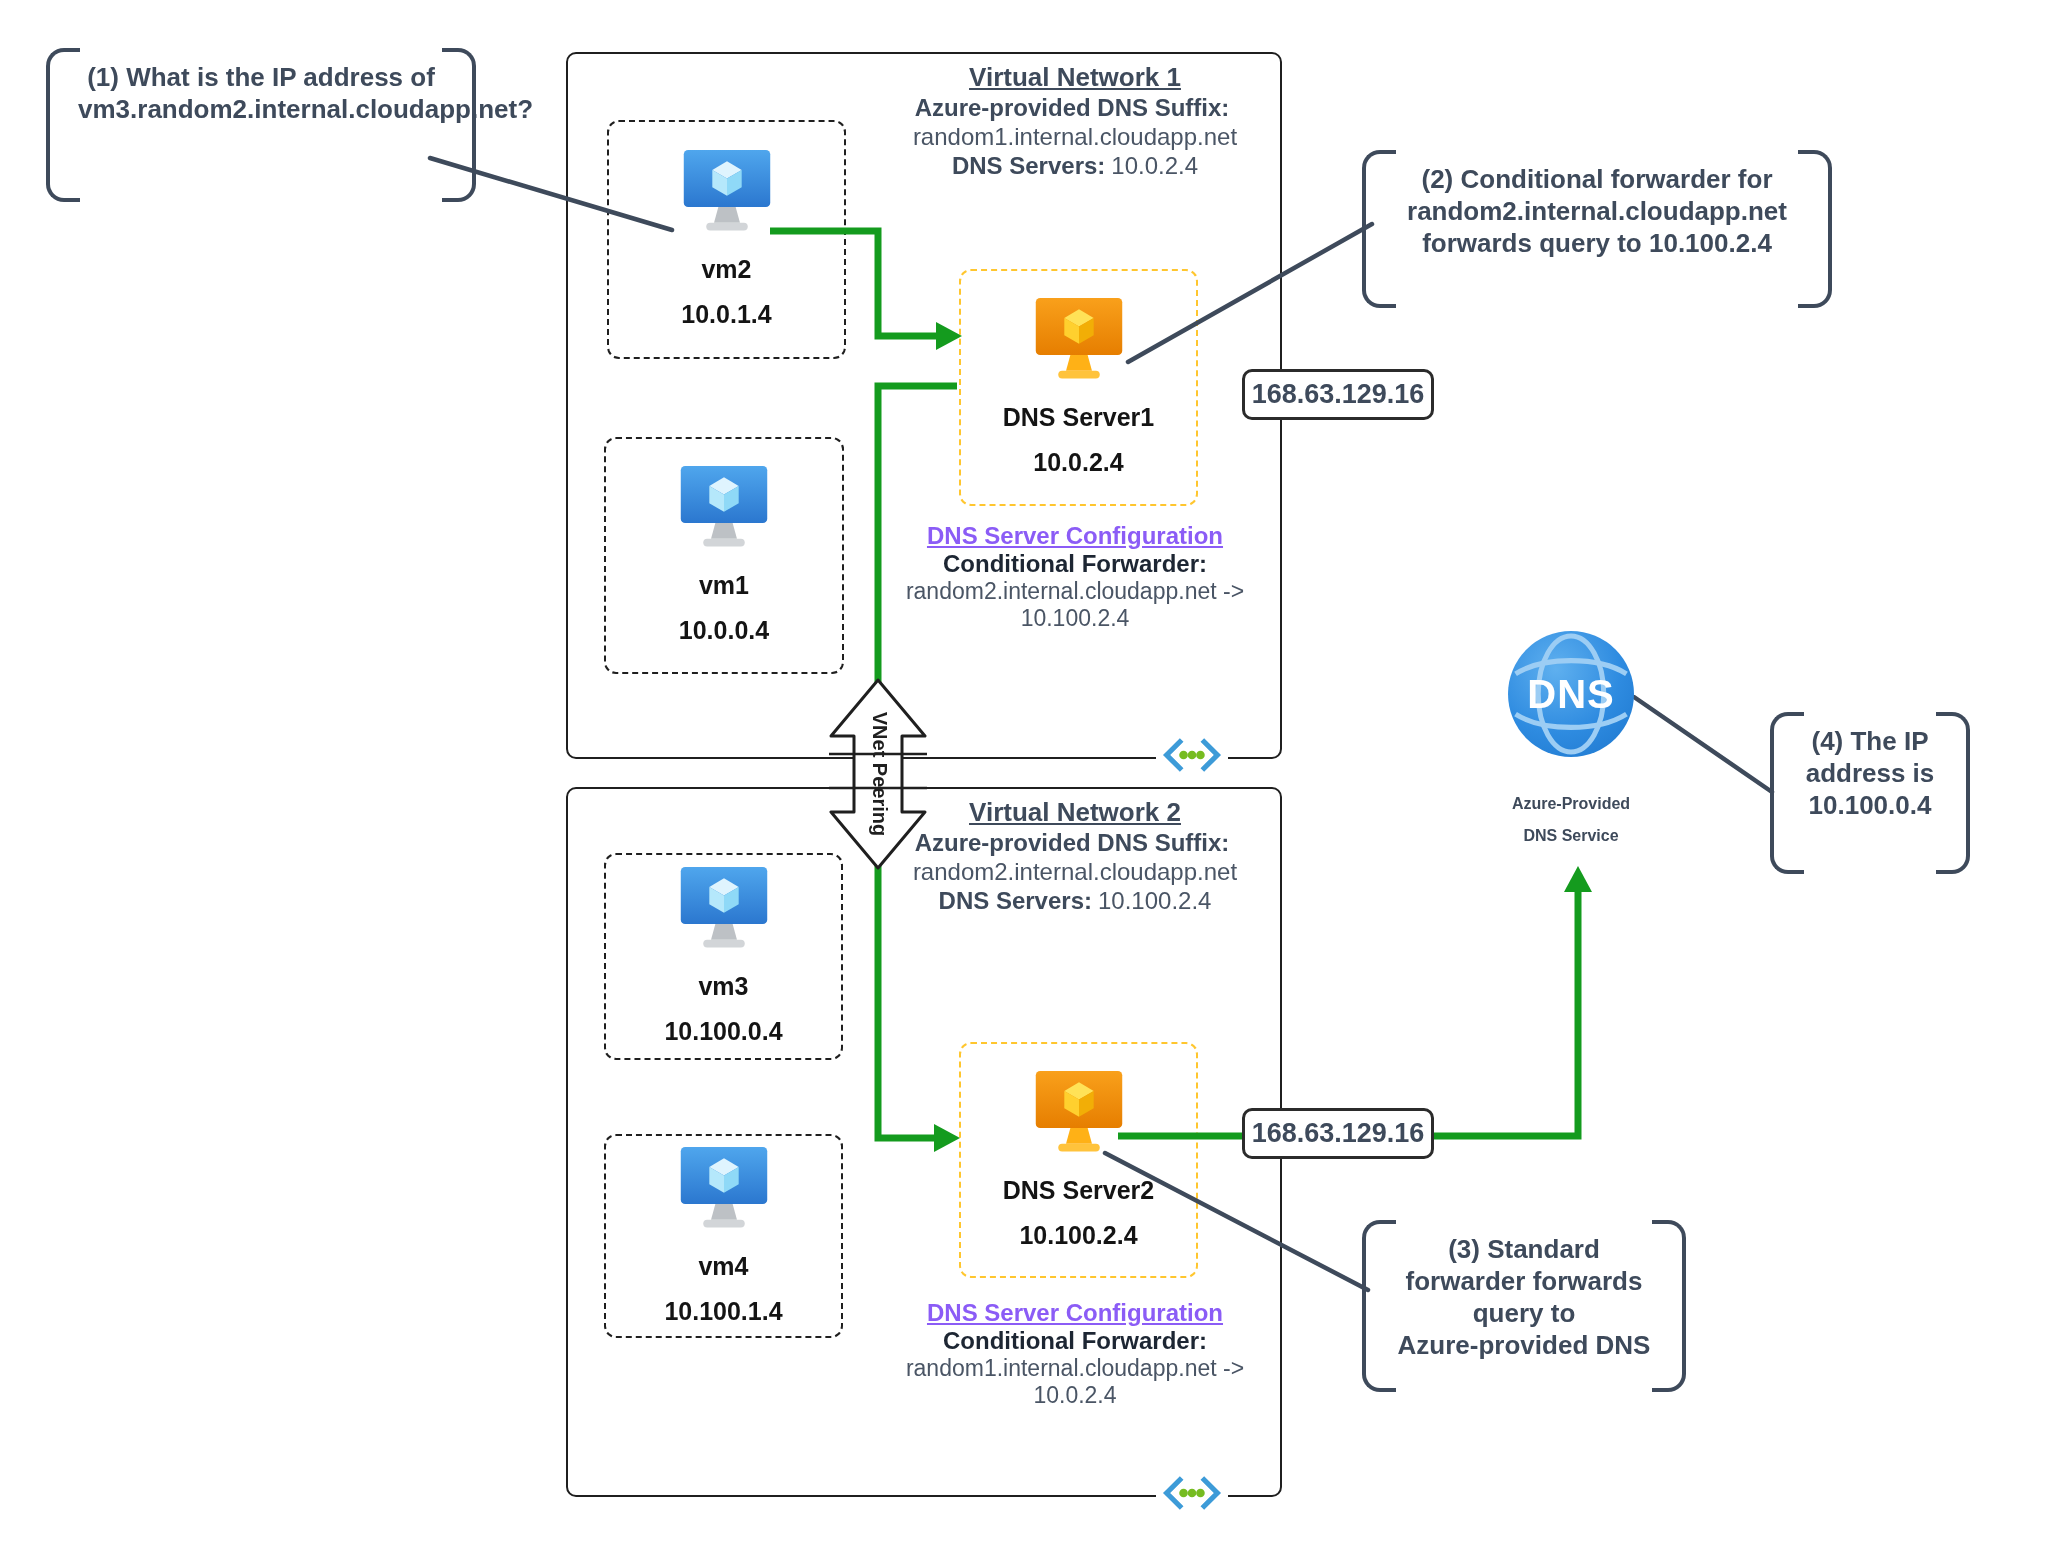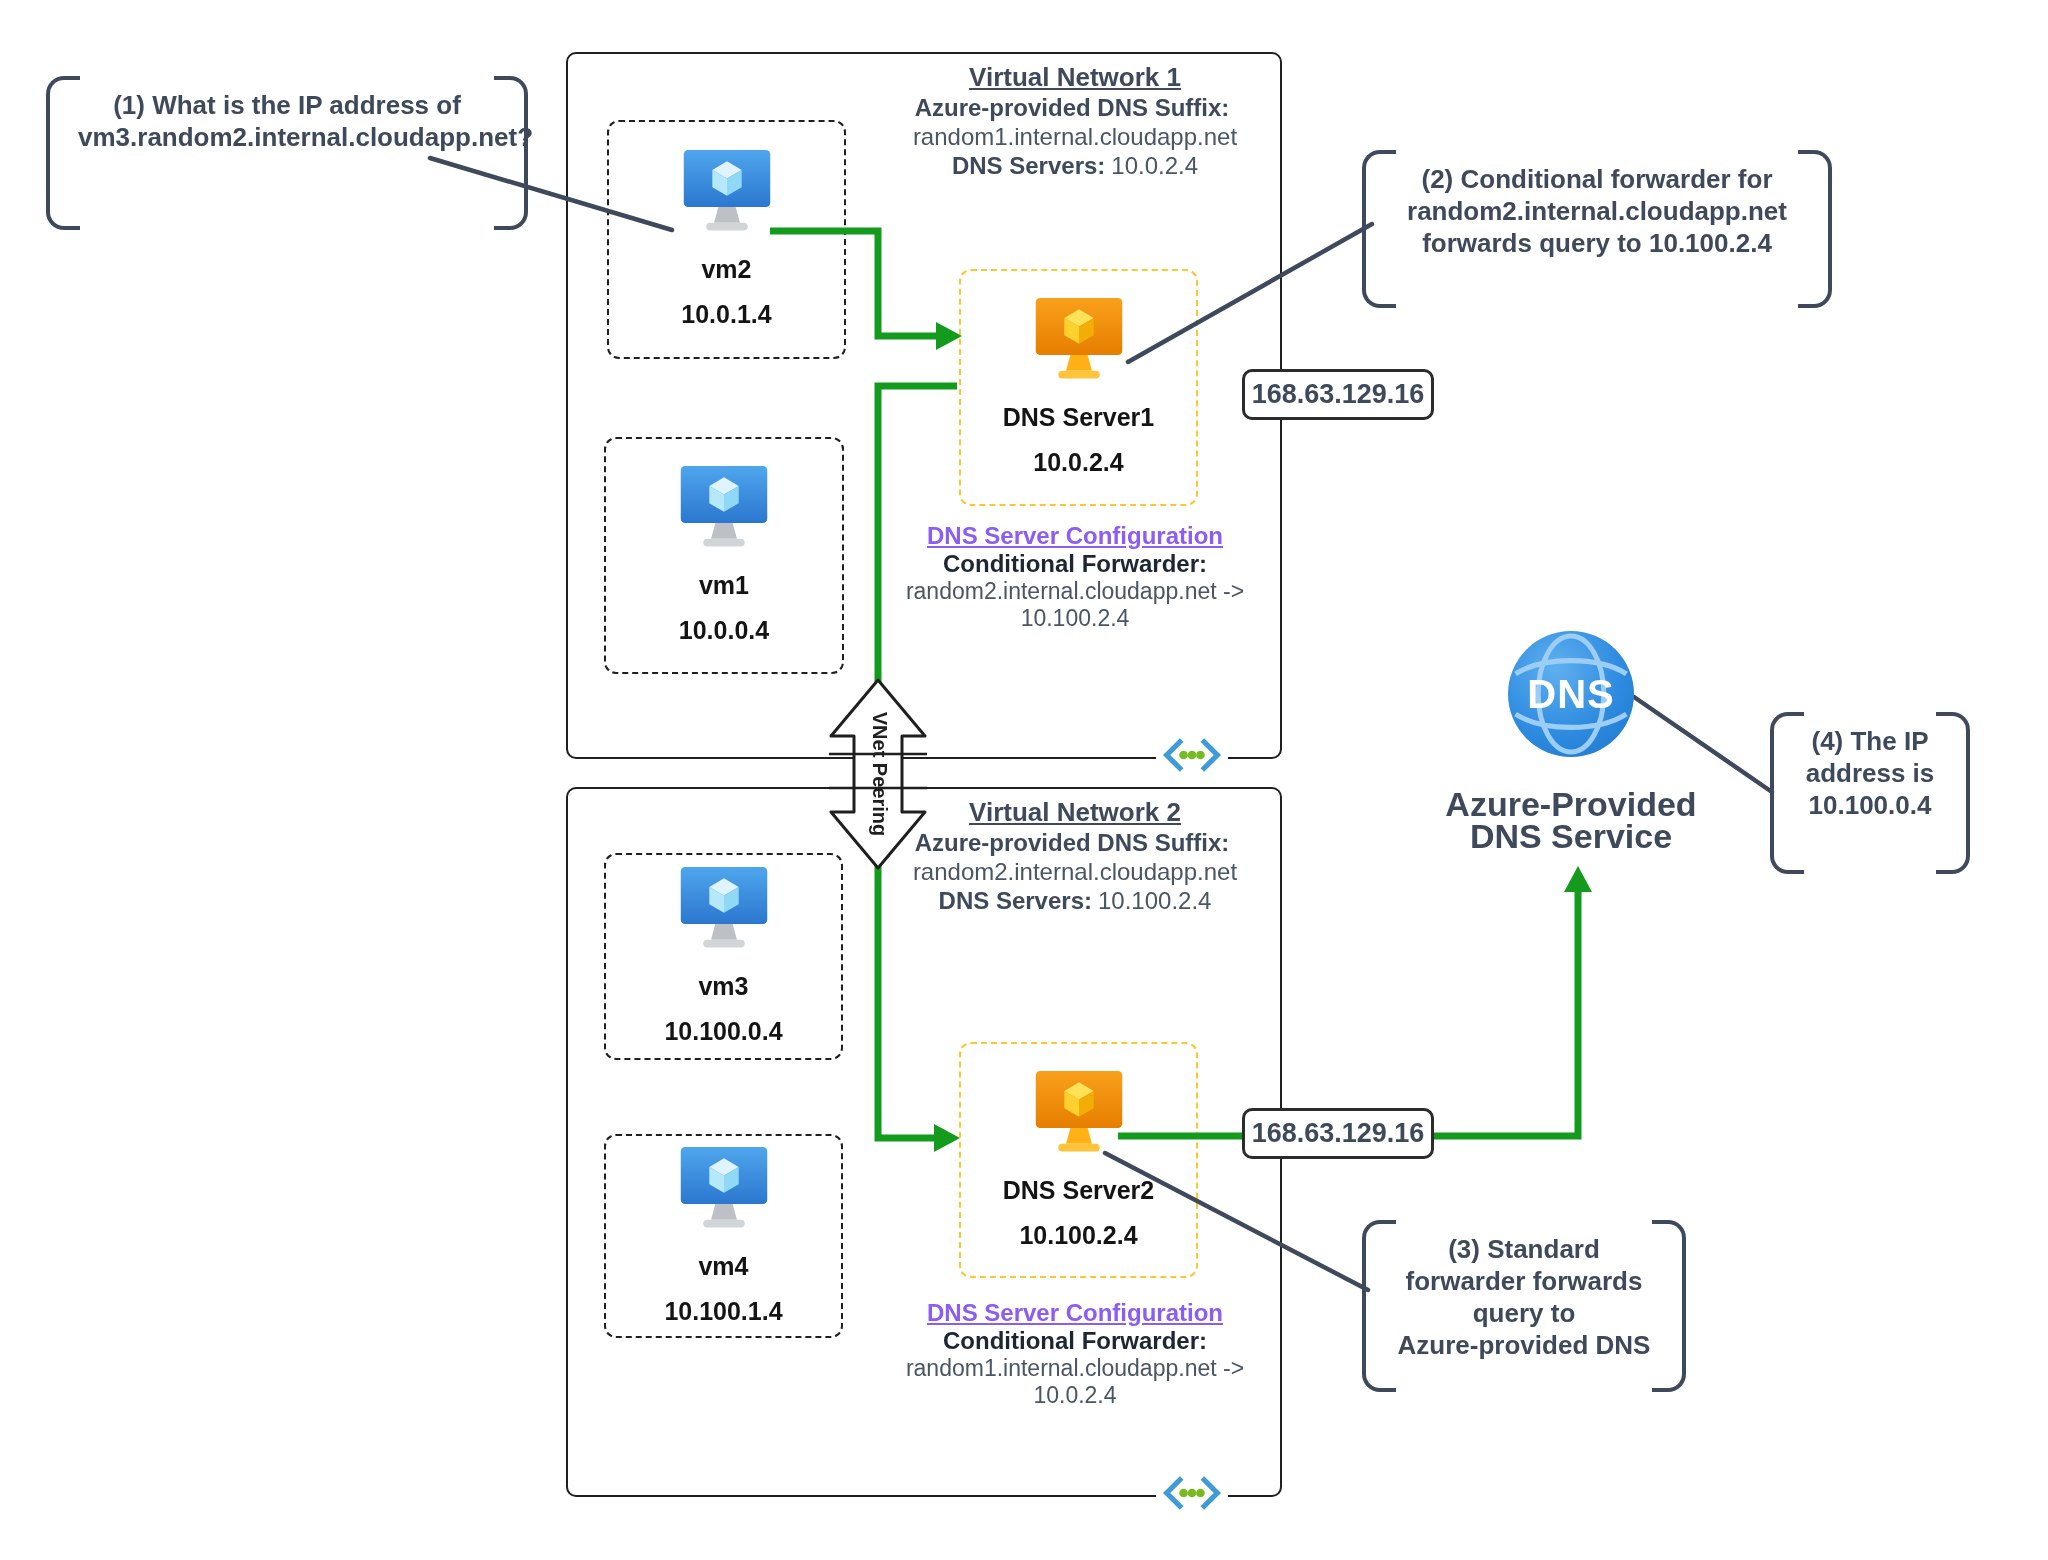--- a/index.html
+++ b/index.html
@@ -44,21 +44,21 @@
   
   #peering-label{position:absolute;left:798px;top:761px;width:160px;height:26px;z-index:3;
                  transform:rotate(90deg);text-align:center;font-size:20px;font-weight:bold;color:#1f1f1f;}
   
   #dns-globe{position:absolute;left:1508px;top:631px;width:126px;height:126px;border-radius:50%;z-index:3;
              background:radial-gradient(circle at 38% 30%, #5FB0EF 0%, #2E8BE0 55%, #1C75CC 100%);
              display:flex;align-items:center;justify-content:center;}
   #dns-globe .glines{position:absolute;inset:0;}
   #dns-globe .gtxt{position:relative;color:#fff;font-size:40px;font-weight:bold;letter-spacing:1px;}
   #dns-service-label{position:absolute;left:1421px;top:788px;width:300px;z-index:3;text-align:center;
-                     font-size:34px;font-weight:bold;color:#3E4A5B;line-height:32px;}
+                     font-size:16px;font-weight:bold;color:#3E4A5B;line-height:32px;}
   
   #lines{position:absolute;left:0;top:0;z-index:2;pointer-events:none;}
 </style>
 </head>
 <body>
 
 <div id="canvas">
 
   <svg width="0" height="0" style="position:absolute" aria-hidden="true">
     <defs>
@@ -223,21 +223,21 @@
       <path d="M6 34 C28 20 72 20 94 34" fill="none" stroke="#9CCDF4" stroke-width="4"></path>
       <path d="M6 66 C28 80 72 80 94 66" fill="none" stroke="#9CCDF4" stroke-width="4"></path>
     </svg>
     <span class="gtxt">DNS</span>
   </div>
   <div id="dns-service-label">
     <span style="display:block">Azure-Provided</span>
     <span style="display:block">DNS Service</span>
   </div>
 
-  <div class="callout" id="callout1" style="left:46px;top:76px;width:482px;height:154px;">
+  <div class="callout" id="callout1" style="left:46px;top:48px;width:430px;height:154px;">
     <div class="bk l"></div>
     <div class="bk r"></div>
     <div class="txt">
       <span>(1) What is the IP address of</span>
       <span>vm3.random2.internal.cloudapp.net?</span>
     </div>
   </div>
 
   <div class="callout" id="callout2" style="left:1362px;top:150px;width:470px;height:158px;">
     <div class="bk l"></div>

